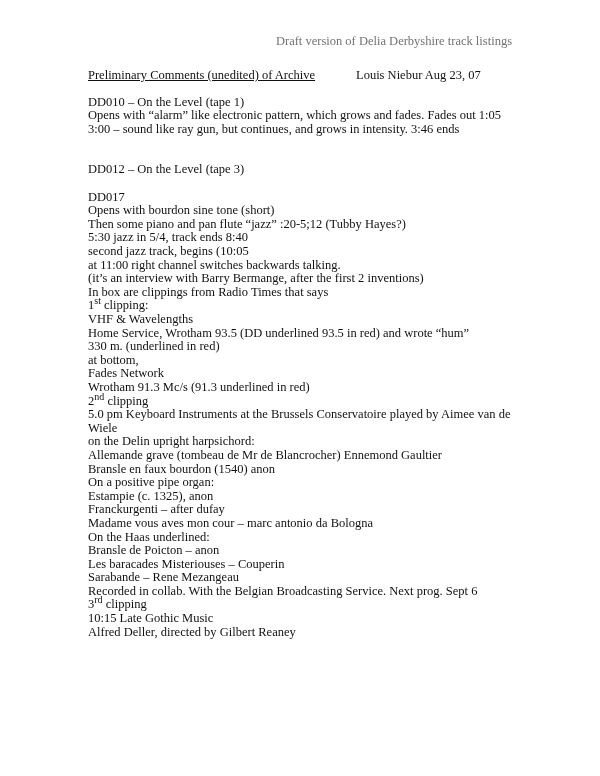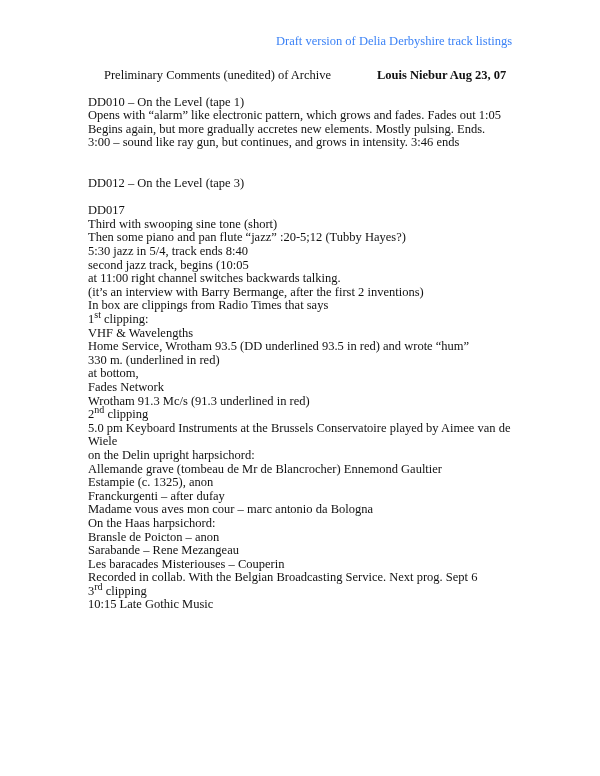--- a/index.html
+++ b/index.html
@@ -1,72 +1,74 @@
 <!DOCTYPE html>
 <html><head>
 <meta charset="utf-8">
 <style>
   html, body { margin: 0; padding: 0; background: #ffffff; }
   body { width: 600px; height: 776px; position: relative; overflow: hidden;
          font-family: "Liberation Serif", "DejaVu Serif", serif; color: #111; }
-  .header-note { position: absolute; top: 34px; right: 88px; font-size: 12.5px; color: #3b82f6; white-space: nowrap; }
+  .header-note { position: absolute; top: 34px; right: 88px; font-size: 12.5px; color: #737373; white-space: nowrap; }
   .meta-row { position: absolute; top: 68px; left: 88px; width: 440px; font-size: 12.5px; }
-  .meta-left { position: absolute; left: 16px; top: 0; white-space: nowrap; }
-  .meta-right { position: absolute; left: 289px; top: 0; white-space: nowrap; font-weight: bold; }
+  .meta-left { position: absolute; left: 0; top: 0; white-space: nowrap; text-decoration: underline; }
+  .meta-right { position: absolute; left: 268px; top: 0; white-space: nowrap; }
   .body { position: absolute; top: 95.5px; left: 88px; width: 440px; font-size: 12.5px; line-height: 13.6px; }
   .line { white-space: nowrap; height: 13.6px; }
   .blank { height: 13.6px; }
   sup { font-size: 10px; line-height: 0; vertical-align: 5px; }
 </style>
 </head>
 <body>
 
 <div class="header-note">Draft version of Delia Derbyshire track listings</div>
 
 <div class="meta-row">
   <span class="meta-left">Preliminary Comments (unedited) of Archive</span>
   <span class="meta-right">Louis Niebur Aug 23, 07</span>
 </div>
 
 <div class="body">
 
   <div class="line">DD010 – On the Level (tape 1)</div>
   <div class="line">Opens with “alarm” like electronic pattern, which grows and fades. Fades out 1:05</div>
-  <div class="line">Begins again, but more gradually accretes new elements. Mostly pulsing. Ends.</div>
   <div class="line">3:00 – sound like ray gun, but continues, and grows in intensity. 3:46 ends</div>
   <div class="blank"></div>
 
   <div class="blank"></div>
 
   <div class="line">DD012 – On the Level (tape 3)</div>
   <div class="blank"></div>
 
   <div class="line">DD017</div>
-  <div class="line">Third with swooping sine tone (short)</div>
+  <div class="line">Opens with bourdon sine tone (short)</div>
   <div class="line">Then some piano and pan flute “jazz” :20-5;12 (Tubby Hayes?)</div>
   <div class="line">5:30 jazz in 5/4, track ends 8:40</div>
   <div class="line">second jazz track, begins (10:05</div>
   <div class="line">at 11:00 right channel switches backwards talking.</div>
   <div class="line">(it’s an interview with Barry Bermange, after the first 2 inventions)</div>
   <div class="line">In box are clippings from Radio Times that says</div>
   <div class="line"><span>1</span><sup>st</sup><span> clipping:</span></div>
   <div class="line">VHF &amp; Wavelengths</div>
   <div class="line">Home Service, Wrotham 93.5 (DD underlined 93.5 in red) and wrote “hum”</div>
   <div class="line">330 m. (underlined in red)</div>
   <div class="line">at bottom,</div>
   <div class="line">Fades Network</div>
   <div class="line">Wrotham 91.3 Mc/s (91.3 underlined in red)</div>
   <div class="line"><span>2</span><sup>nd</sup><span> clipping</span></div>
   <div class="line">5.0 pm Keyboard Instruments at the Brussels Conservatoire played by Aimee van de</div>
   <div class="line">Wiele</div>
   <div class="line">on the Delin upright harpsichord:</div>
   <div class="line">Allemande grave (tombeau de Mr de Blancrocher) Ennemond Gaultier</div>
+  <div class="line">Bransle en faux bourdon (1540) anon</div>
+  <div class="line">On a positive pipe organ:</div>
   <div class="line">Estampie (c. 1325), anon</div>
   <div class="line">Franckurgenti – after dufay</div>
   <div class="line">Madame vous aves mon cour – marc antonio da Bologna</div>
-  <div class="line">On the Haas harpsichord:</div>
+  <div class="line">On the Haas underlined:</div>
   <div class="line">Bransle de Poicton – anon</div>
+  <div class="line">Les baracades Misteriouses – Couperin</div>
   <div class="line">Sarabande – Rene Mezangeau</div>
-  <div class="line">Les baracades Misteriouses – Couperin</div>
   <div class="line">Recorded in collab. With the Belgian Broadcasting Service. Next prog. Sept 6</div>
   <div class="line"><span>3</span><sup>rd</sup><span> clipping</span></div>
   <div class="line">10:15 Late Gothic Music</div>
+  <div class="line">Alfred Deller, directed by Gilbert Reaney</div>
 </div>
 
 </body></html>

